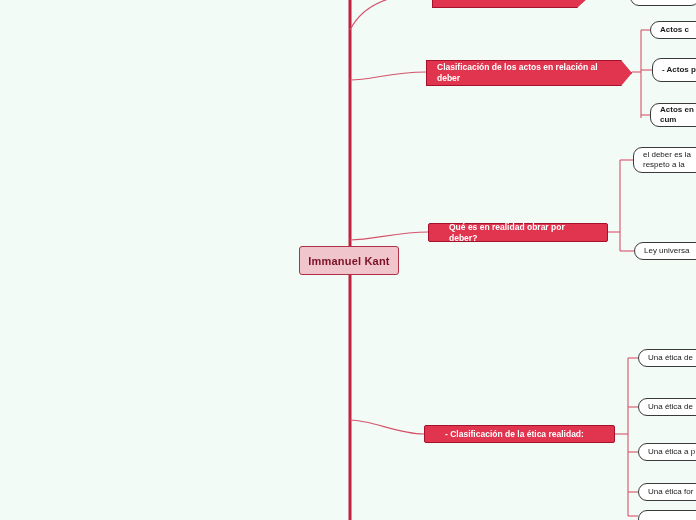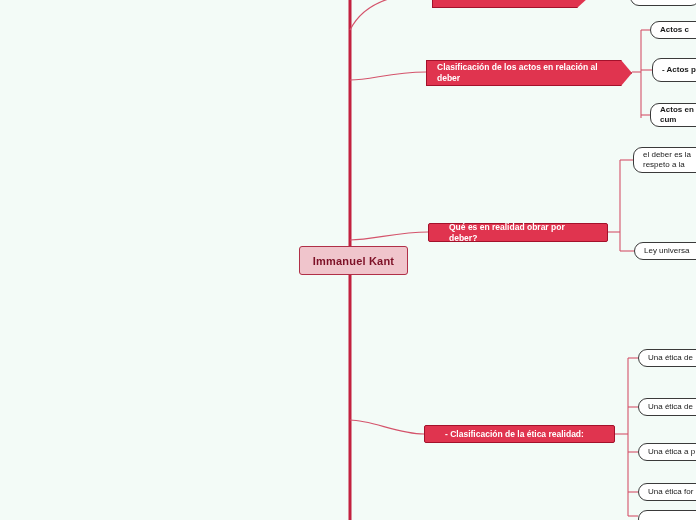--- a/index.html
+++ b/index.html
@@ -120,21 +120,21 @@
 
     <path d="M615 434 L628 434" stroke="#d4536b" stroke-width="1.1" fill="none"></path>
     <path d="M628 358 L628 516" stroke="#d4536b" stroke-width="1.1" fill="none"></path>
     <path d="M628 358 L638 358" stroke="#d4536b" stroke-width="1.1" fill="none"></path>
     <path d="M628 407 L638 407" stroke="#d4536b" stroke-width="1.1" fill="none"></path>
     <path d="M628 452 L638 452" stroke="#d4536b" stroke-width="1.1" fill="none"></path>
     <path d="M628 492 L638 492" stroke="#d4536b" stroke-width="1.1" fill="none"></path>
     <path d="M628 516 L638 516" stroke="#d4536b" stroke-width="1.1" fill="none"></path>
   </svg>
 
-  <div class="root-node" style="left:299px; top:246px; width:109px; height:29px;">Immanuel Kant</div>
+  <div class="root-node" style="left:299px; top:246px; width:100px; height:29px;">Immanuel Kant</div>
 
   <div class="lvl1" style="left:432px; top:-12px; width:156px; height:20px;"></div>
   <div class="lvl2" style="left:630px; top:-12px; width:70px; height:18px;"></div>
 
   <div class="lvl1" style="left:426px; top:60px; width:206px; height:26px;">Clasificación de los actos en relación al deber</div>
 
   <div class="lvl2 bold" style="left:650px; top:21px; width:62px; height:18px;">Actos c</div>
   <div class="lvl2 bold wrap" style="left:652px; top:58px; width:62px; height:24px;">- Actos
 por</div>
   <div class="lvl2 bold wrap" style="left:650px; top:103px; width:62px; height:24px;">Actos

